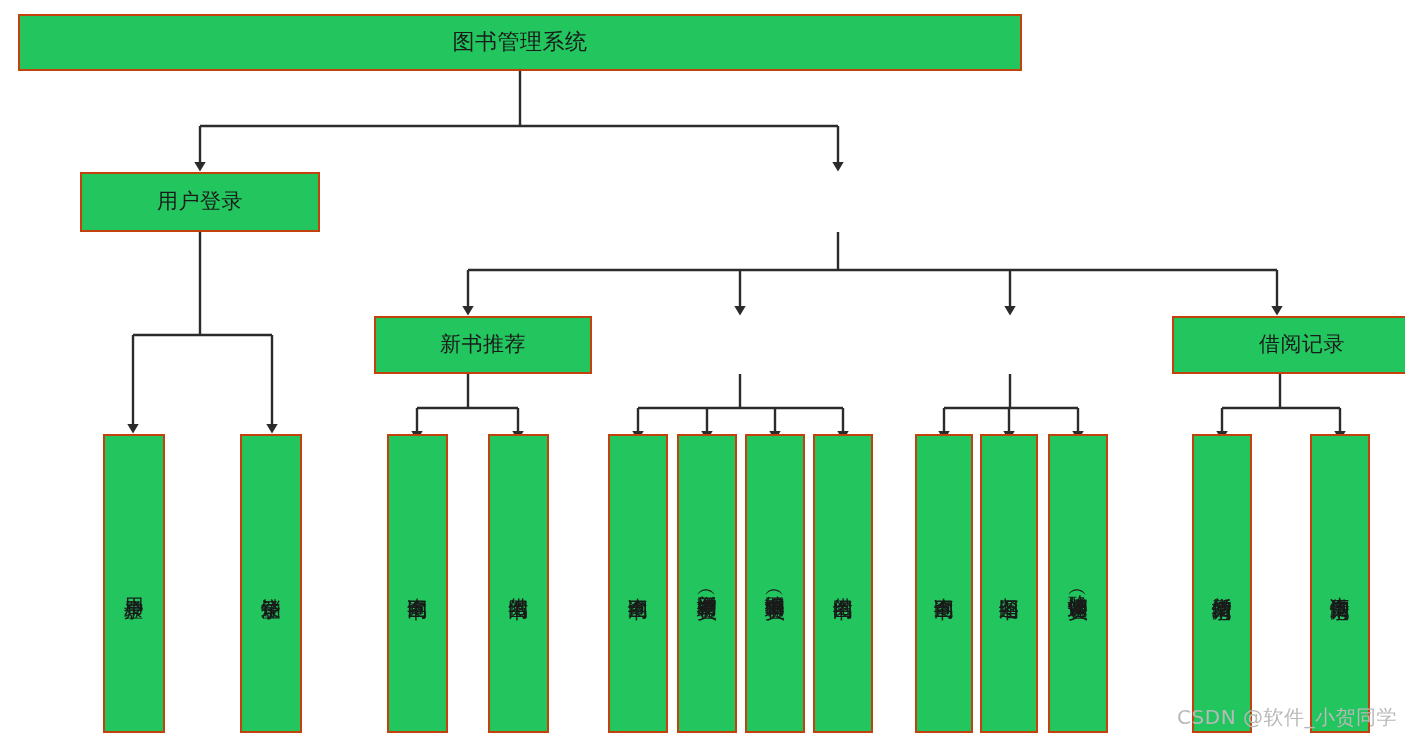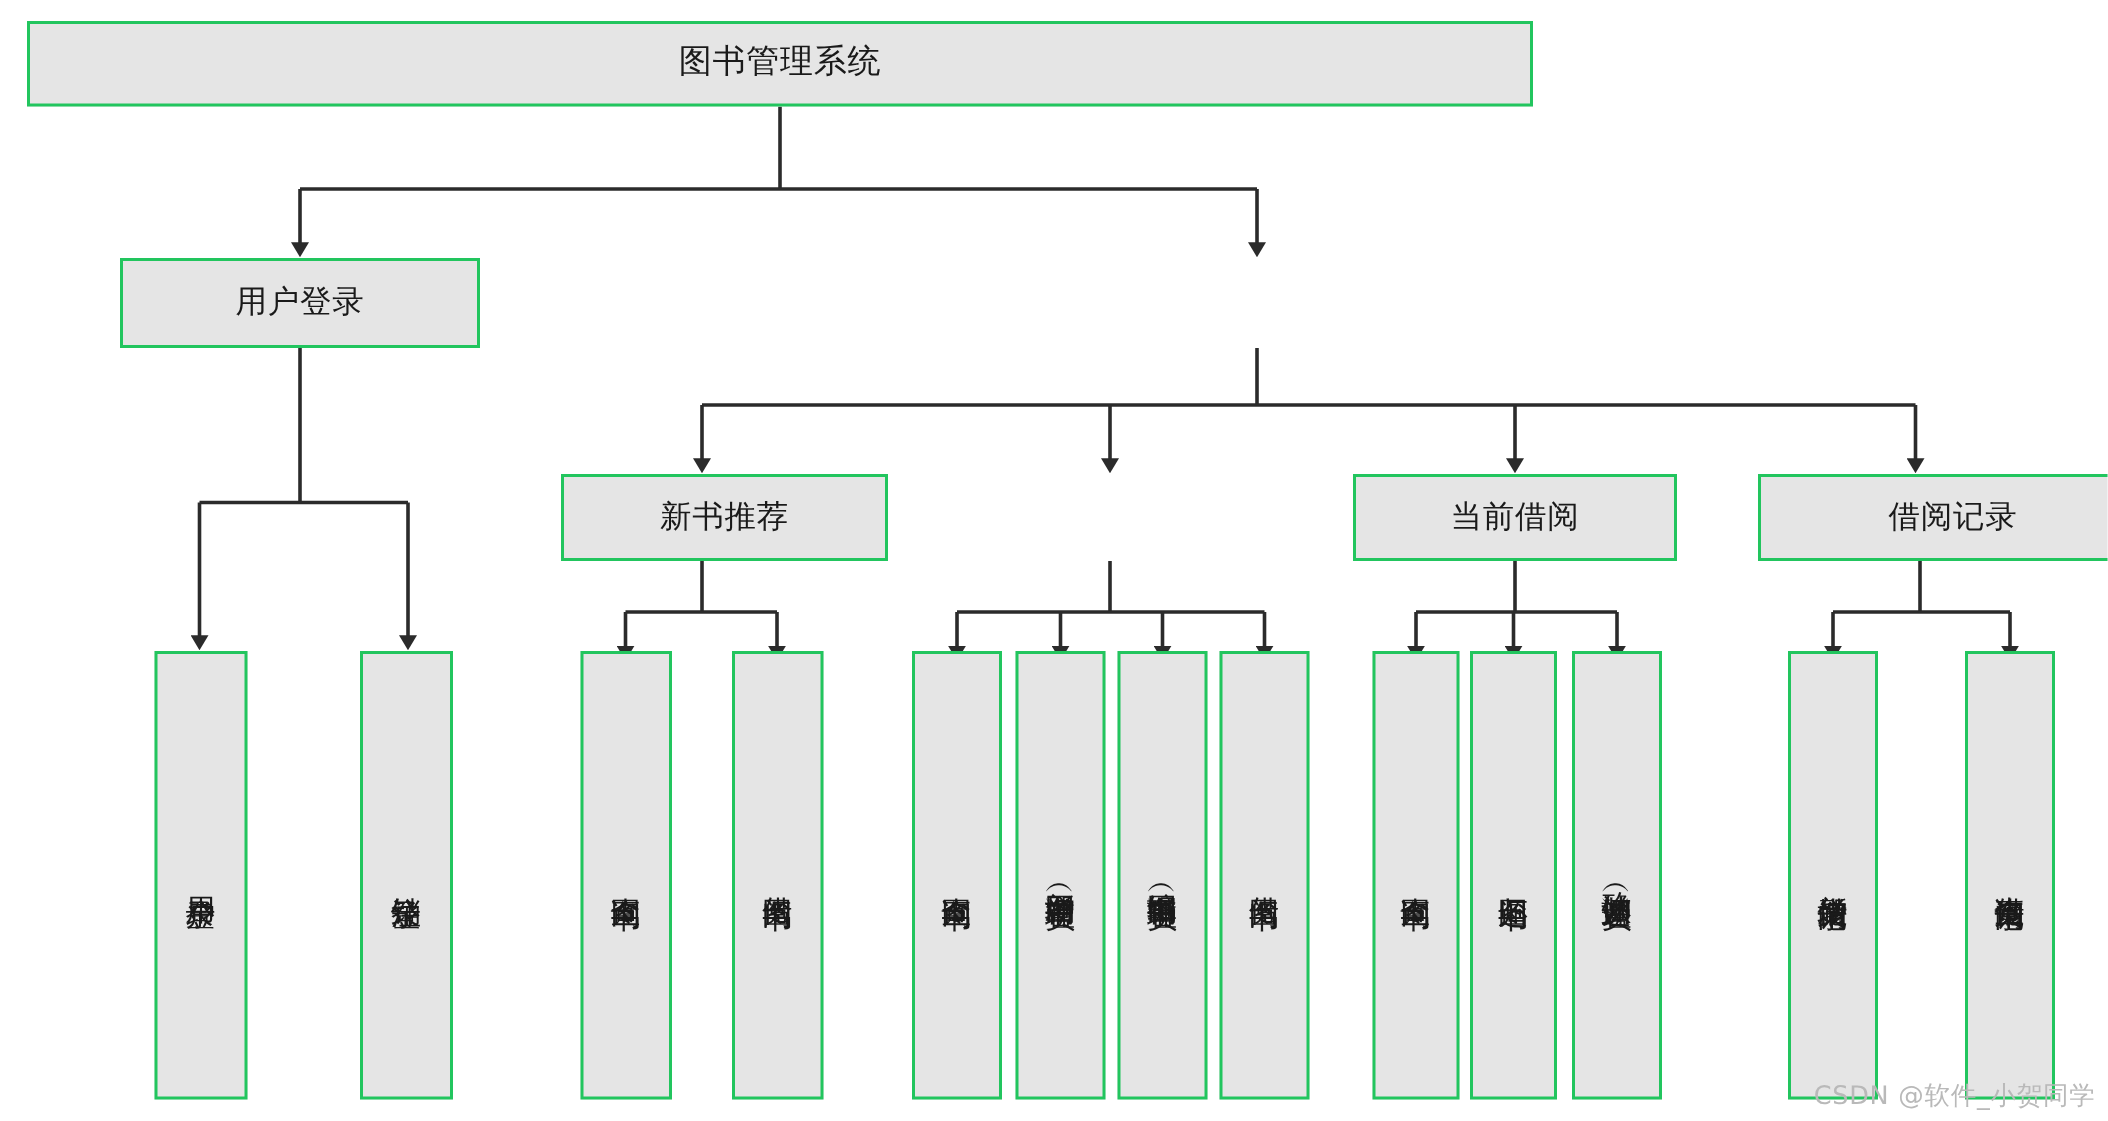--- a/index.html
+++ b/index.html
@@ -22,22 +22,22 @@
   #edge-layer {
     position: absolute;
     left: 0;
     top: 0;
     width: 1405px;
     height: 747px;
   }
   .node {
     position: absolute;
     box-sizing: border-box;
-    border: 2px solid #22c55e;
-    background: #e5e5e5;
+    border: 2px solid #c2410c;
+    background: #22c55e;
     display: flex;
     align-items: center;
     justify-content: center;
     text-align: center;
     color: #1a1a1a;
   }
   .node-h {
     font-size: 21px;
     line-height: 1.1;
     letter-spacing: 0.5px;
@@ -57,22 +57,22 @@
   }
   .node-v .vtext {
     writing-mode: vertical-rl;
     text-orientation: upright;
     display: block;
     white-space: nowrap;
   }
   #watermark {
     position: absolute;
     right: 8px;
-    bottom: 5px;
-    font-size: 17px;
+    bottom: 16px;
+    font-size: 20px;
     color: #b9b9b9;
     letter-spacing: 0.5px;
     white-space: nowrap;
     pointer-events: none;
   }
 </style>
 </head>
 <body>
 
 <div id="diagram-root">
@@ -150,23 +150,20 @@
     <span>图书管理系统</span>
   </div>
 
   <div class="node node-h" style="left:80px; top:172px; width:240px; height:60px;">
     <span>用户登录</span>
   </div>
 
   <div class="node node-h" style="left:374px; top:316px; width:218px; height:58px;">
     <span>新书推荐</span>
   </div>
-  <div class="node node-h" style="left:902px; top:316px; width:216px; height:58px;">
-    <span>当前借阅</span>
-  </div>
   <div class="node node-h" style="left:1172px; top:316px; width:260px; height:58px;text-align:center;">
     <span>借阅记录</span>
   </div>
 
   <div class="node node-v" style="left:103px; top:434px; width:62px; height:299px;">
     <span class="vtext">用户登录</span>
   </div>
   <div class="node node-v" style="left:240px; top:434px; width:62px; height:299px;">
     <span class="vtext">注销登录</span>
   </div>

